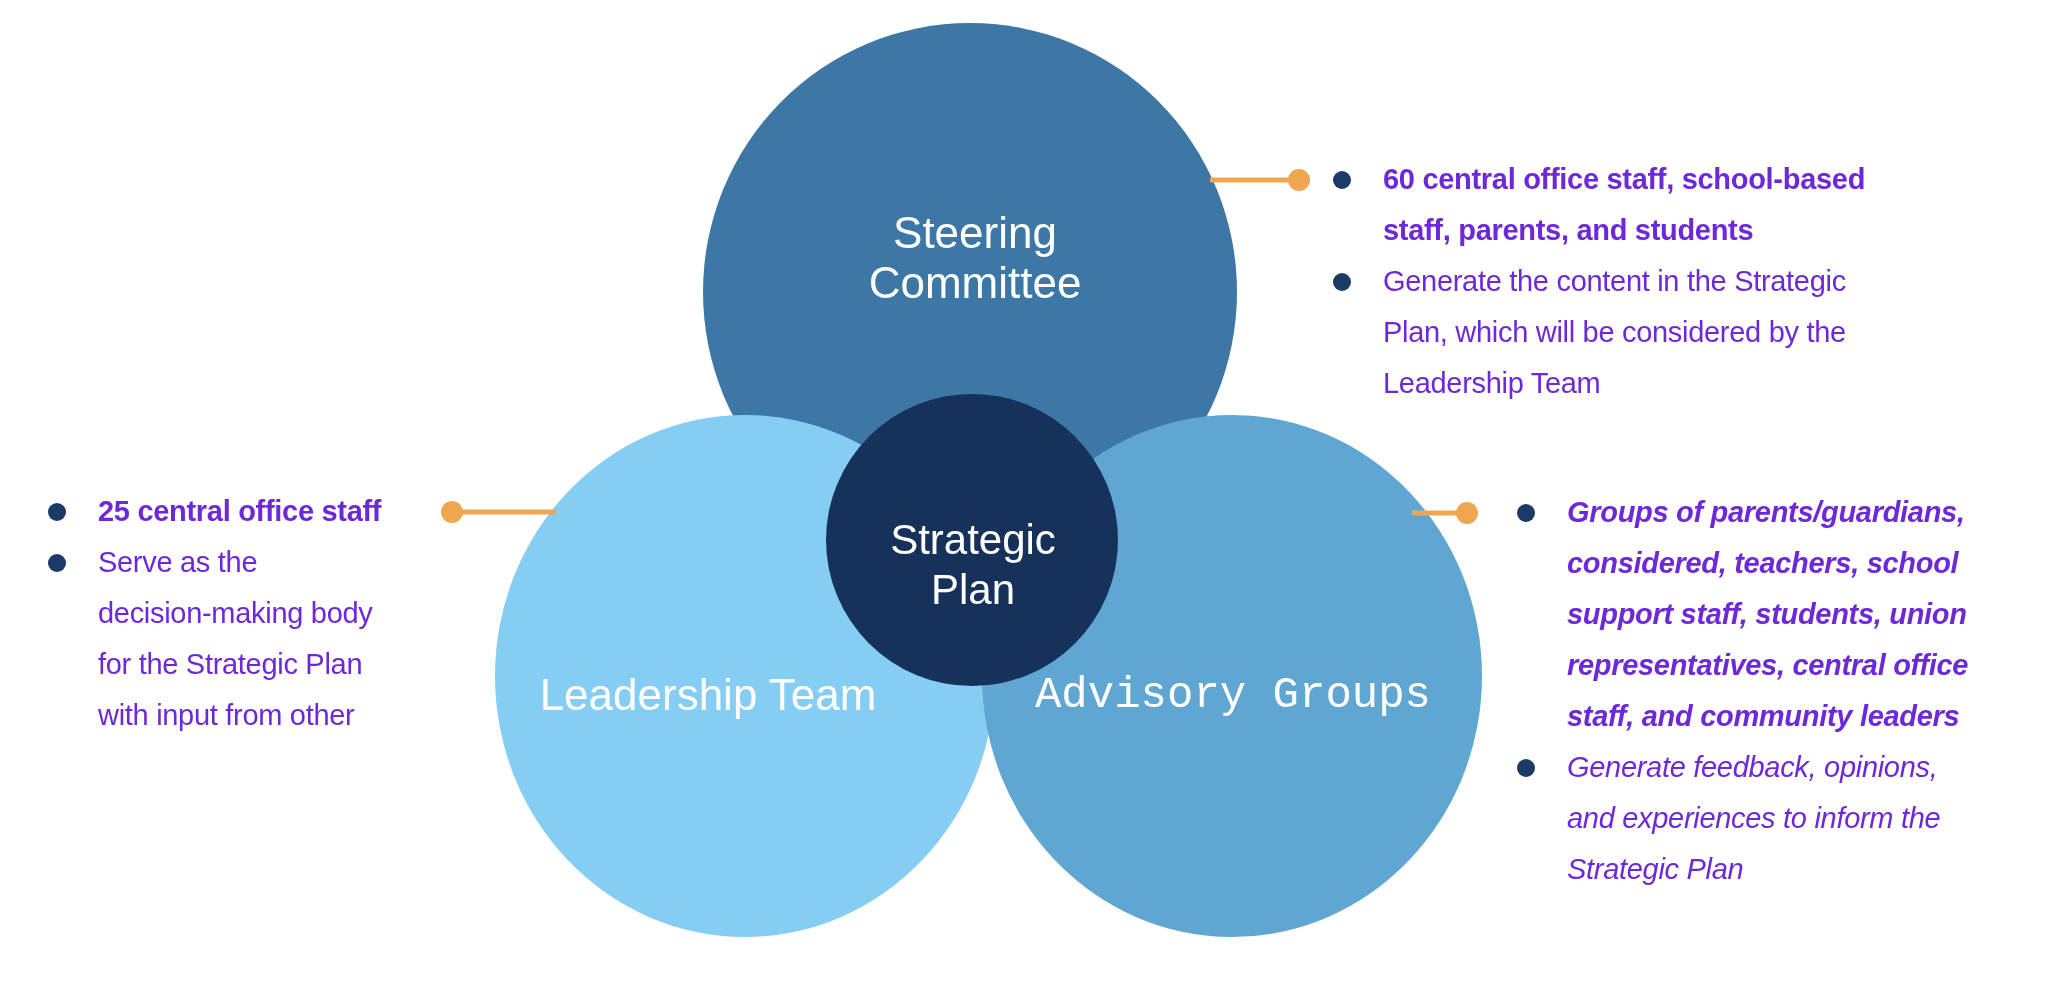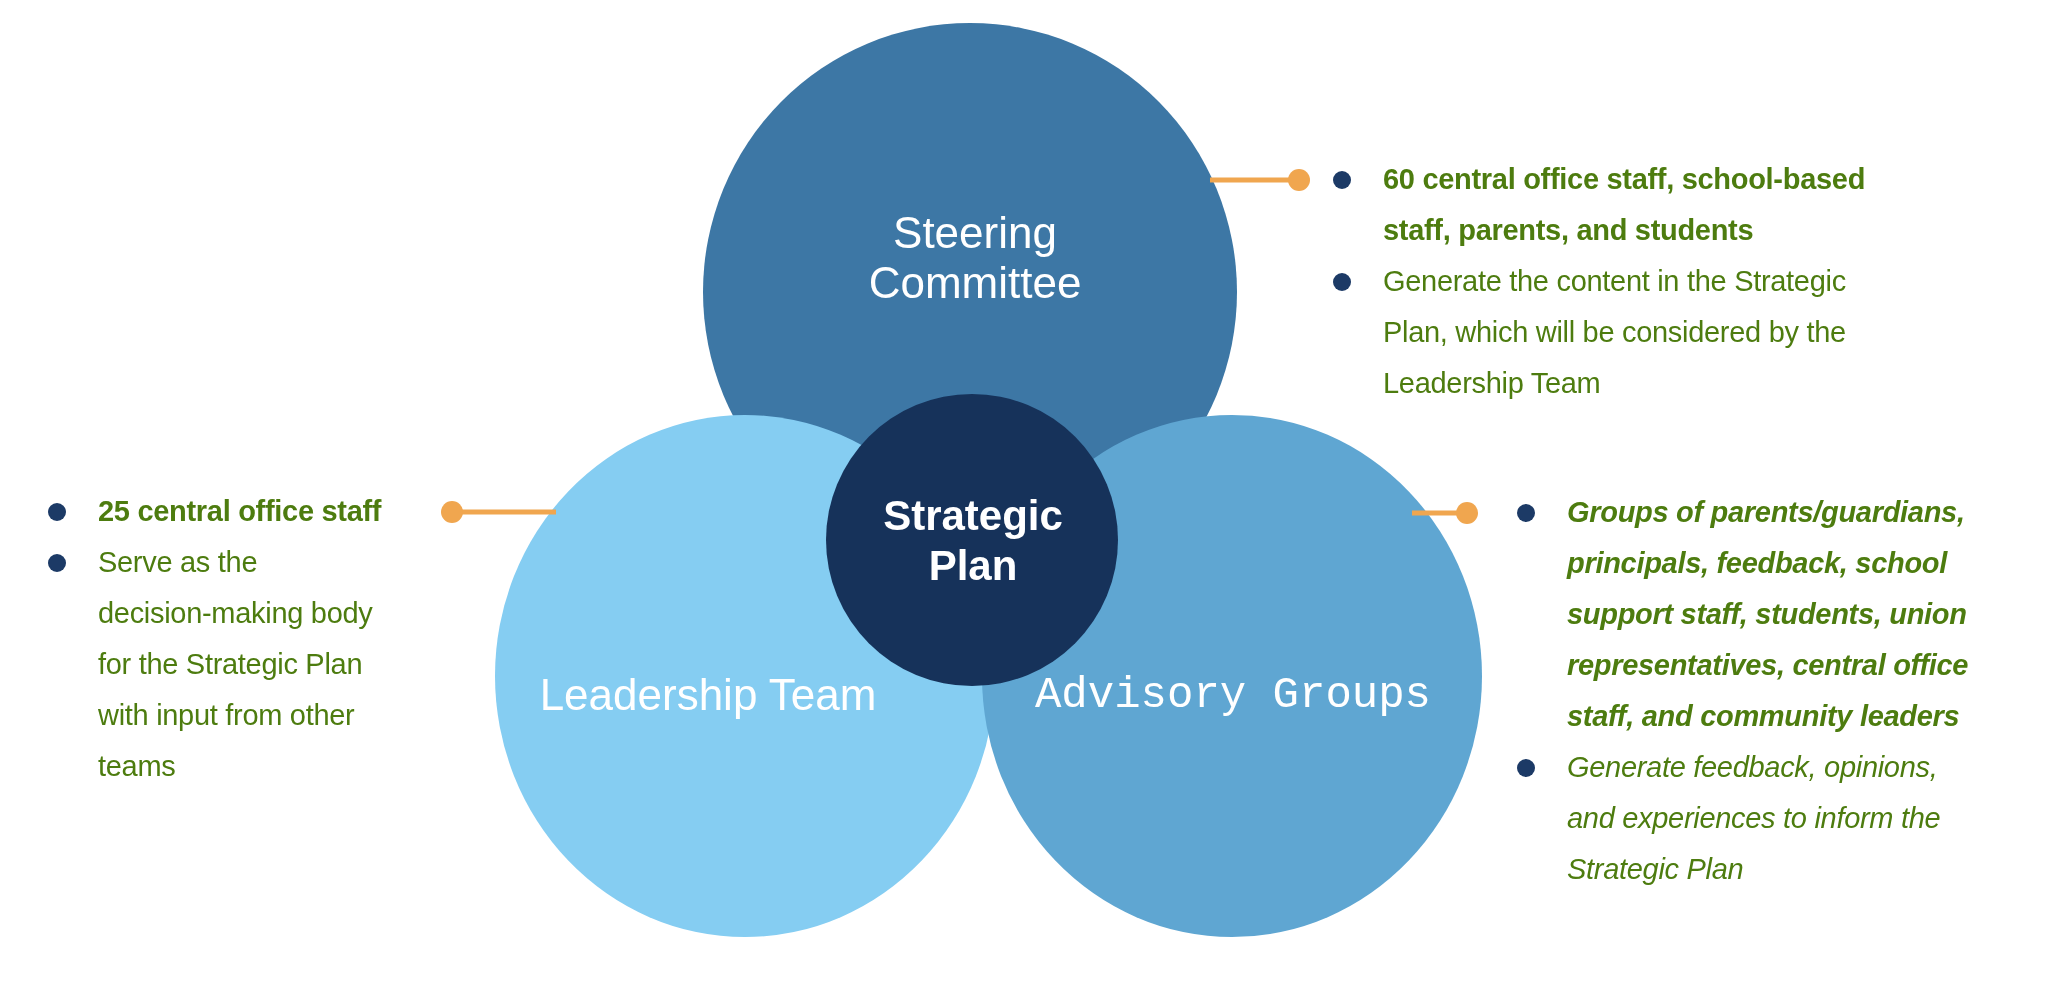--- a/index.html
+++ b/index.html
@@ -25,27 +25,28 @@
     position: absolute;
     transform: translateX(-50%);
     color: #ffffff;
     font-size: 44px;
     line-height: 50px;
     text-align: center;
     white-space: nowrap;
     font-weight: 400;
   }
   .circle-label.center-label {
-    font-weight: 700;
+    font-weight: 400;
     font-size: 42px;
+    margin-top: 24px;
   }
   
   .bullet-list {
     position: absolute;
-    color: #4d7c0f;
+    color: #6d28d9;
     font-size: 29px;
     letter-spacing: -0.3px;
     line-height: 51px;
   }
   .bullet-list .line {
     position: relative;
     padding-left: 58px;
     white-space: nowrap;
     height: 51px;
   }
@@ -105,26 +106,25 @@
     <div class="line">Plan, which will be considered by the</div>
     <div class="line">Leadership Team</div>
   </div>
 
   <div class="bullet-list" style="left:40px; top:486px;">
     <div class="line bold bullet">25 central office staff</div>
     <div class="line bullet">Serve as the</div>
     <div class="line">decision-making body</div>
     <div class="line">for the Strategic Plan</div>
     <div class="line">with input from other</div>
-    <div class="line">teams</div>
   </div>
 
   <div class="bullet-list" style="left:1509px; top:487px;font-style:italic;">
     <div class="line bold bullet">Groups of parents/guardians,</div>
-    <div class="line bold">principals, feedback, school</div>
+    <div class="line bold">considered, teachers, school</div>
     <div class="line bold">support staff, students, union</div>
     <div class="line bold">representatives, central office</div>
     <div class="line bold">staff, and community leaders</div>
     <div class="line bullet">Generate feedback, opinions,</div>
     <div class="line">and experiences to inform the</div>
     <div class="line">Strategic Plan</div>
   </div>
 
 </div>
 

